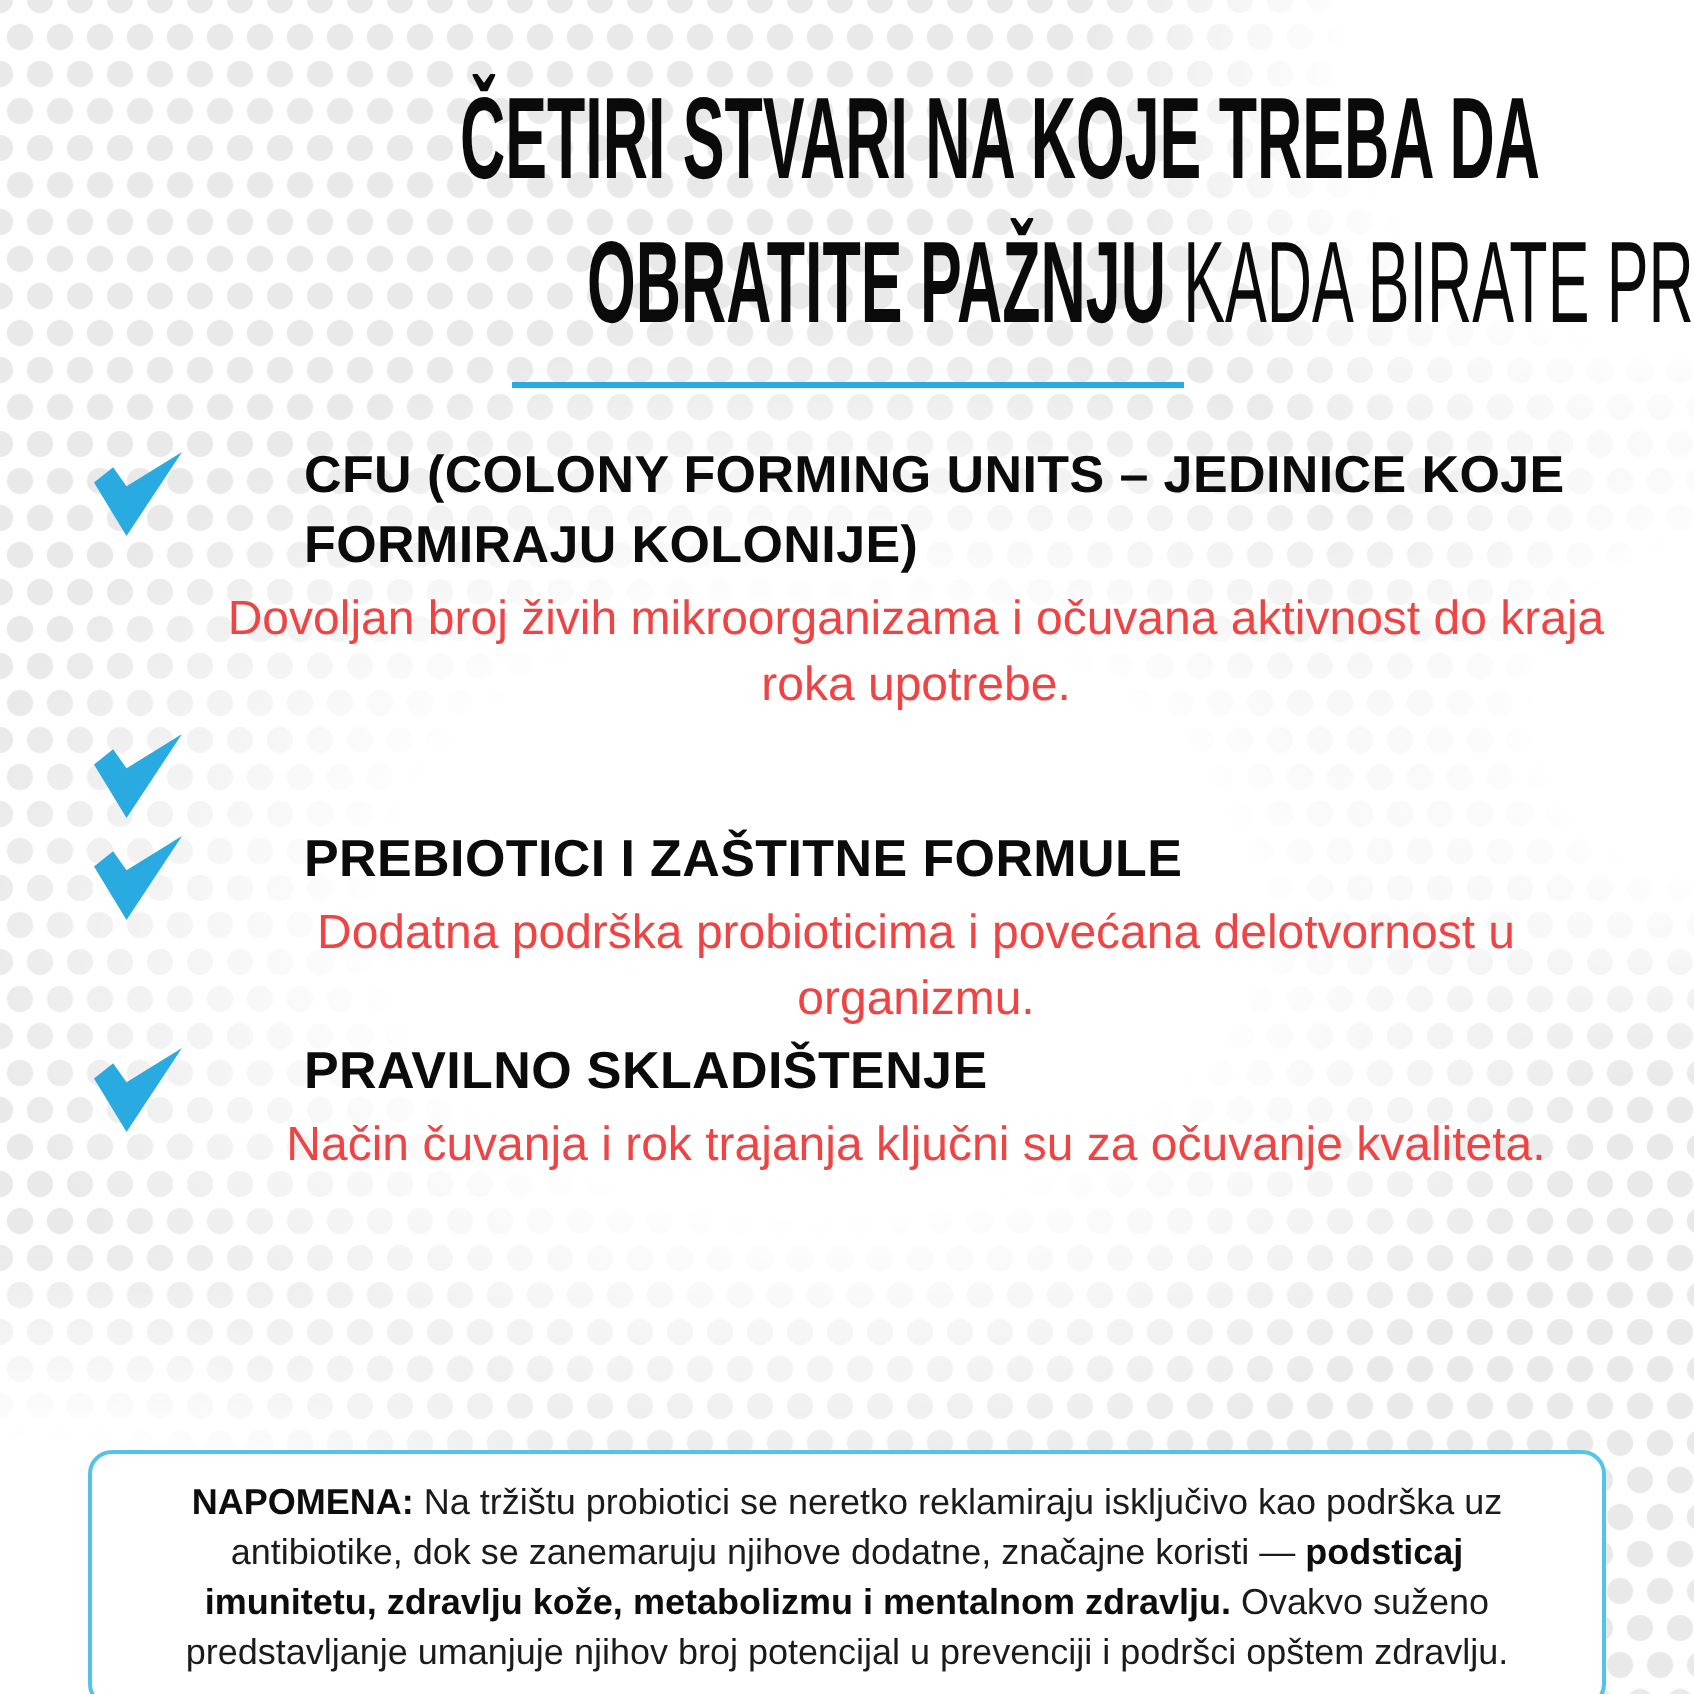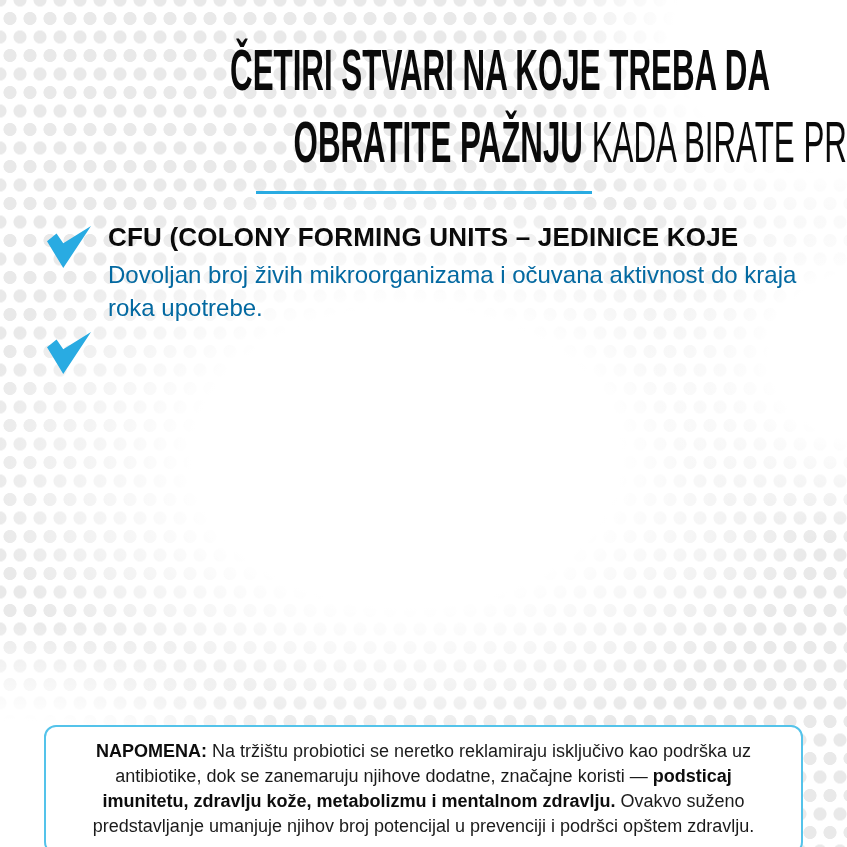--- a/index.html
+++ b/index.html
@@ -40,22 +40,22 @@
 
   
   .list{margin:26px 0 0 45px;width:765px;}
   .item{display:flex;align-items:flex-start;margin-bottom:2px;}
   .check{flex:0 0 48px;width:48px;height:44px;margin-top:5px;}
   .itext{margin-left:15px;width:700px;}
   .ihead{
     font-size:26px;font-weight:bold;line-height:35px;color:#0b0b0b;
     letter-spacing:0.2px;
   }
-  .ihead span{display:block;}
-  .ibody{margin:3px 0 0 0;font-size:24px;line-height:33px;color:#0369a1;}
+  .ihead span{display:block;margin-left:44px;}
+  .ibody{margin:3px 0 0 0;font-size:24px;line-height:33px;color:#ef4444;text-align:center;}
 
   
   .note-box{
     position:absolute;left:44px;right:44px;top:691px;z-index:2;
     background:#ffffff;border:2px solid #54c3ea;border-radius:12px;
     padding:12px 28px 13px;box-sizing:border-box;
     text-align:center;font-size:18px;line-height:25px;color:#1b1b1b;
   }
   .note-box b{color:#0d0d0d;}
 </style>
@@ -79,34 +79,57 @@
 
   <div class="list">
 
     <div class="item">
       <svg class="check" viewBox="0 0 50 46">
         <path d="M2 17 L12 9 L19 19 L48 1 L19 45 Z" fill="#29abe2"></path>
       </svg>
       <div class="itext">
         <div class="ihead">
           <span>CFU (COLONY FORMING UNITS – JEDINICE KOJE</span>
+          <span>FORMIRAJU KOLONIJE)</span>
         </div>
         <p class="ibody">Dovoljan broj živih mikroorganizama i očuvana aktivnost do kraja roka upotrebe.</p>
       </div>
     </div>
 
     <div class="item">
       <svg class="check" viewBox="0 0 50 46">
         <path d="M2 17 L12 9 L19 19 L48 1 L19 45 Z" fill="#29abe2"></path>
       </svg>
       <div class="itext">
       </div>
     </div>
 
+    <div class="item">
+      <svg class="check" viewBox="0 0 50 46">
+        <path d="M2 17 L12 9 L19 19 L48 1 L19 45 Z" fill="#29abe2"></path>
+      </svg>
+      <div class="itext">
+        <div class="ihead">
+          <span>PREBIOTICI I ZAŠTITNE FORMULE</span>
+        </div>
+        <p class="ibody">Dodatna podrška probioticima i povećana delotvornost u organizmu.</p>
+      </div>
+    </div>
 
+    <div class="item">
+      <svg class="check" viewBox="0 0 50 46">
+        <path d="M2 17 L12 9 L19 19 L48 1 L19 45 Z" fill="#29abe2"></path>
+      </svg>
+      <div class="itext">
+        <div class="ihead">
+          <span>PRAVILNO SKLADIŠTENJE</span>
+        </div>
+        <p class="ibody">Način čuvanja i rok trajanja ključni su za očuvanje kvaliteta.</p>
+      </div>
+    </div>
 
   </div>
 
   <div class="note-box">
     <b>NAPOMENA:</b><span> Na tržištu probiotici se neretko reklamiraju isključivo kao podrška uz antibiotike, dok se zanemaruju njihove dodatne, značajne koristi — </span><b>podsticaj imunitetu, zdravlju kože, metabolizmu i mentalnom zdravlju.</b><span> Ovakvo suženo predstavljanje umanjuje njihov broj potencijal u prevenciji i podršci opštem zdravlju.</span>
   </div>
 
 </div>
 
 </body></html>

